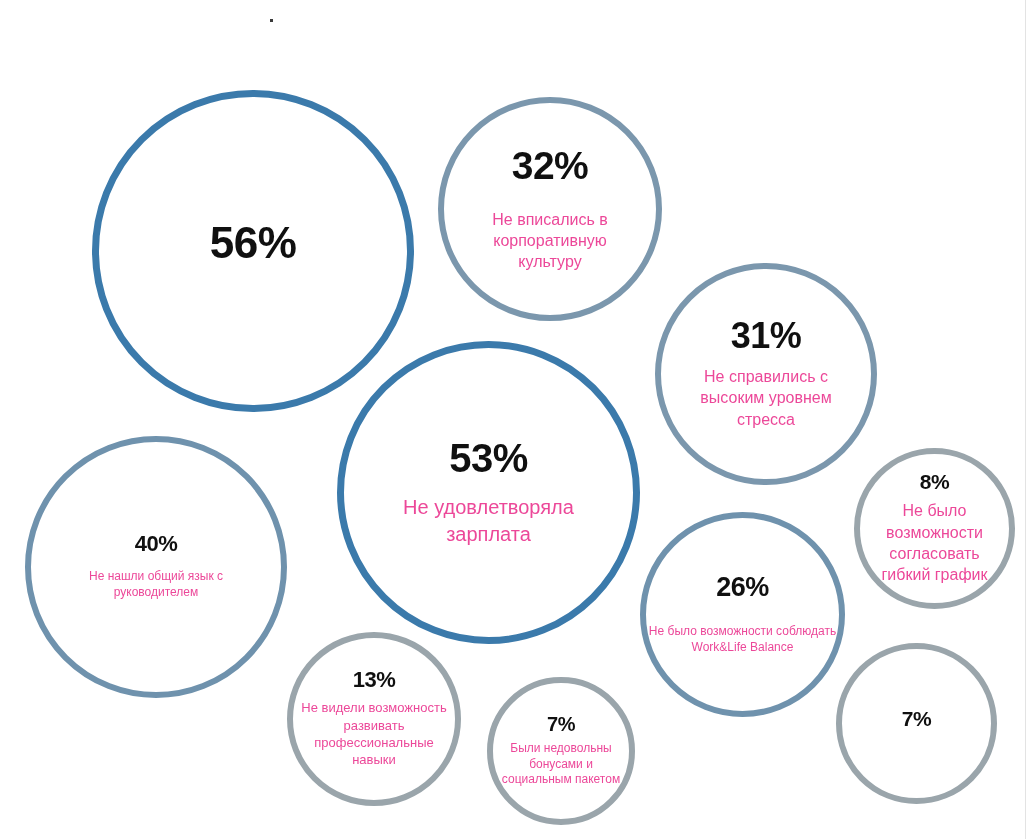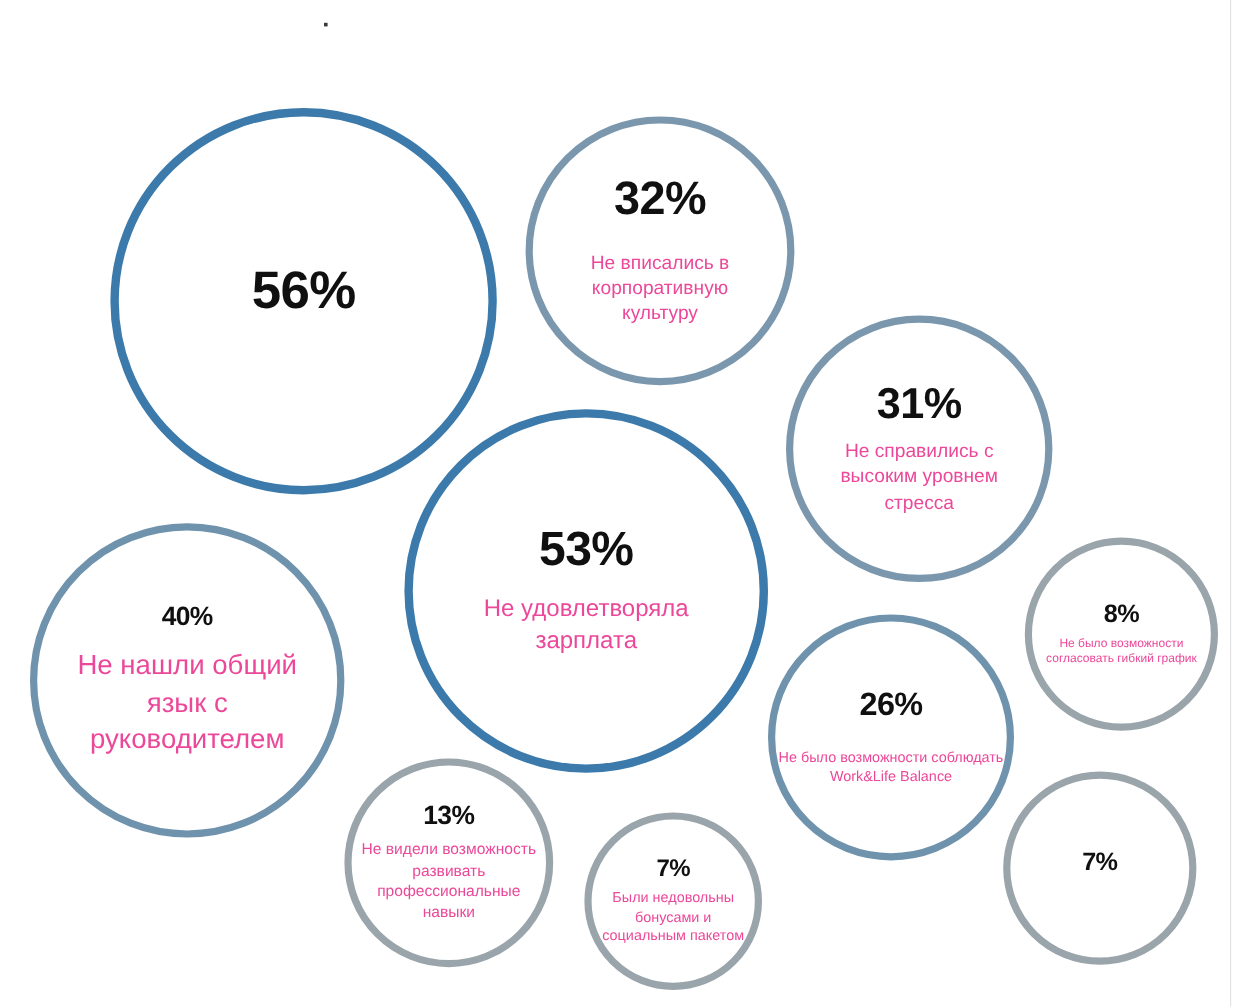--- a/index.html
+++ b/index.html
@@ -66,41 +66,41 @@
   <div id="bubble-layer">
       <div class="bubble" style="left: 92px; top: 90px; width: 322px; height: 322px; border-width: 7px; border-color: rgb(59, 122, 171);">
         <div class="bubble-pct" style="font-size: 44px; margin-bottom: 16px;">56%</div>
       </div>
       <div class="bubble" style="left: 337px; top: 341px; width: 303px; height: 303px; border-width: 7px; border-color: rgb(59, 122, 171);">
         <div class="bubble-pct" style="font-size: 40px; margin-bottom: 16px;">53%</div>
         <div class="bubble-label" style="font-size: 20px; max-width: 245px;">Не удовлетворяла зарплата</div>
       </div>
       <div class="bubble" style="left: 25px; top: 436px; width: 262px; height: 262px; border-width: 6px; border-color: rgb(111, 146, 173);">
         <div class="bubble-pct" style="font-size: 22px; margin-bottom: 14px;">40%</div>
-        <div class="bubble-label" style="font-size: 23px; max-width: 205px;">Не нашли общий язык с руководителем</div>
+        <div class="bubble-label" style="font-size: 12px; max-width: 205px;">Не нашли общий язык с руководителем</div>
       </div>
       <div class="bubble" style="left: 438px; top: 97px; width: 224px; height: 224px; border-width: 6px; border-color: rgb(123, 151, 173);">
         <div class="bubble-pct" style="font-size: 39px; margin-bottom: 24px;">32%</div>
         <div class="bubble-label" style="font-size: 16px; max-width: 170px;">Не вписались в корпоративную культуру</div>
       </div>
       <div class="bubble" style="left: 655px; top: 263px; width: 222px; height: 222px; border-width: 6px; border-color: rgb(123, 151, 173);">
         <div class="bubble-pct" style="font-size: 36px; margin-bottom: 12px;">31%</div>
         <div class="bubble-label" style="font-size: 16px; max-width: 185px;">Не справились с высоким уровнем стресса</div>
       </div>
       <div class="bubble" style="left: 640px; top: 512px; width: 205px; height: 205px; border-width: 6px; border-color: rgb(111, 146, 173);">
         <div class="bubble-pct" style="font-size: 27px; margin-bottom: 23px;">26%</div>
         <div class="bubble-label" style="font-size: 12px; max-width: 195px;">Не было возможности соблюдать Work&amp;Life Balance</div>
       </div>
       <div class="bubble" style="left: 287px; top: 632px; width: 174px; height: 174px; border-width: 6px; border-color: rgb(154, 165, 171);">
         <div class="bubble-pct" style="font-size: 22px; margin-bottom: 8px;">13%</div>
         <div class="bubble-label" style="font-size: 13px; max-width: 150px;">Не видели возможность развивать профессиональные навыки</div>
       </div>
       <div class="bubble" style="left: 854px; top: 448px; width: 161px; height: 161px; border-width: 6px; border-color: rgb(154, 165, 171);">
         <div class="bubble-pct" style="font-size: 21px; margin-bottom: 8px;">8%</div>
-        <div class="bubble-label" style="font-size: 10px; max-width: 132px;">Не было возможности согласовать гибкий график</div>
+        <div class="bubble-label" style="font-size: 16px; max-width: 132px;">Не было возможности согласовать гибкий график</div>
       </div>
       <div class="bubble" style="left: 487px; top: 677px; width: 148px; height: 148px; border-width: 6px; border-color: rgb(154, 165, 171);">
         <div class="bubble-pct" style="font-size: 20px; margin-bottom: 7px;">7%</div>
         <div class="bubble-label" style="font-size: 12px; max-width: 128px;">Были недовольны бонусами и социальным пакетом</div>
       </div>
       <div class="bubble" style="left: 836px; top: 643px; width: 161px; height: 161px; border-width: 6px; border-color: rgb(154, 165, 171);">
         <div class="bubble-pct" style="font-size: 21px; margin-bottom: 10px;">7%</div>
       </div>
     </div>
 </div>

